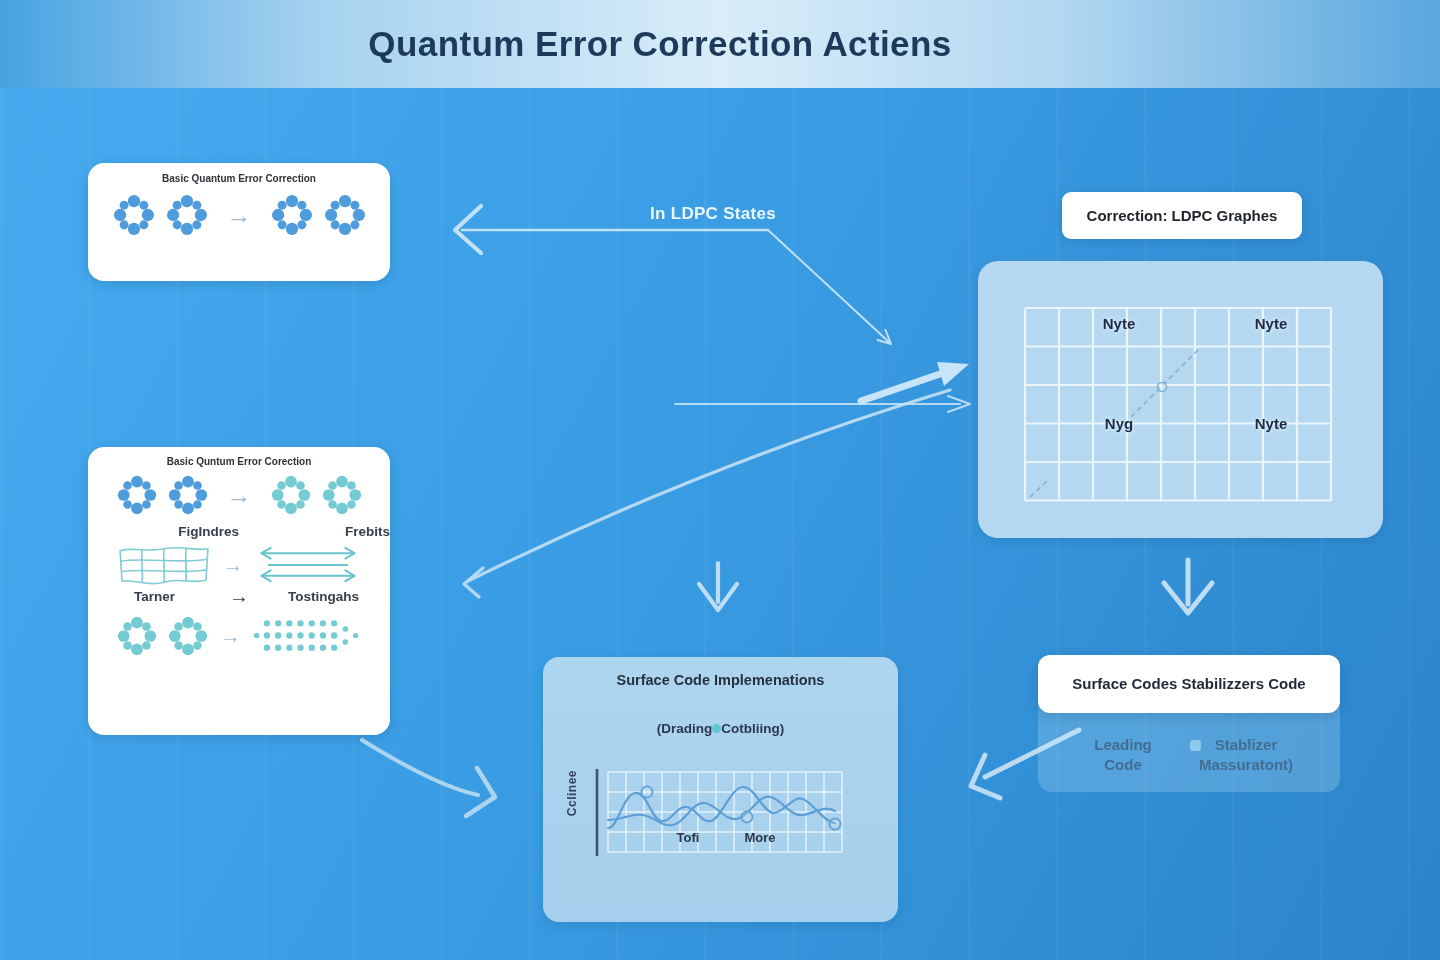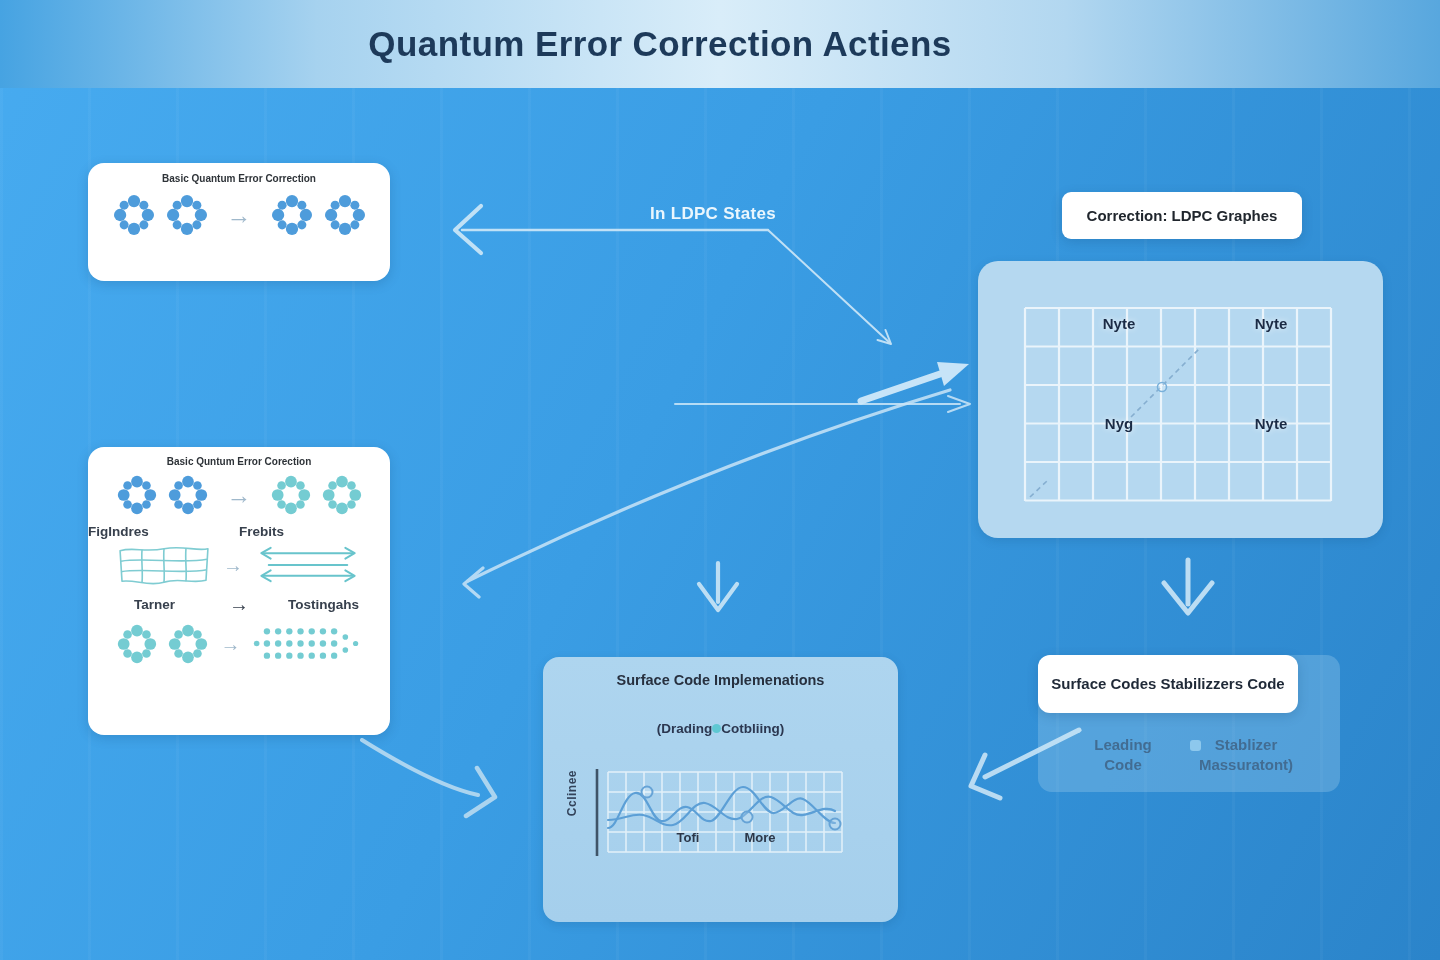--- a/index.html
+++ b/index.html
@@ -28,43 +28,43 @@
   
   .box1{left:88px;top:163px;width:302px;height:118px;display:flex;flex-direction:column;align-items:center;padding-top:10px;box-sizing:border-box;}
   .qrow{display:flex;align-items:center;justify-content:center;gap:7px;margin-top:8px;}
   .ring{width:46px;height:46px;flex:0 0 auto;}
   .ring-blue{fill:#4e9cdb}
   .ring-teal{fill:#74ccd2}
   .arrow-glyph{font-size:25px;font-weight:400;color:#9fb8cb;margin:0 10px;line-height:1;}
   
   .box3{left:88px;top:447px;width:302px;height:288px;display:flex;flex-direction:column;align-items:center;padding-top:9px;box-sizing:border-box;}
   .halves{width:100%;display:flex;margin-top:7px;}
-  .halves span{flex:1;text-align:left;font-size:13.5px;font-weight:600;color:#37404d;}
-  .triple{width:100%;display:grid;grid-template-columns:1fr 36px 1fr;align-items:center;margin-top:8px;}
+  .halves span{flex:1;text-align:right;font-size:13.5px;font-weight:600;color:#37404d;}
+  .triple{width:100%;display:grid;grid-template-columns:1fr 36px 1fr;align-items:center;}
   .triple span{text-align:center;font-size:13.5px;font-weight:600;color:#37404d;}
   .triple .arrow-glyph{font-size:20px;margin:0;}
   .iconrow{display:flex;align-items:center;justify-content:center;gap:8px;margin-top:5px;}
   .box3 .qrow{margin-top:6px;}
   .box3 .qrow .ring{width:44px;height:44px;}
   
   .box2{left:1062px;top:192px;width:240px;height:47px;border-radius:9px;display:flex;align-items:center;justify-content:center;}
   .box2 span{font-size:15px;font-weight:600;color:#20262d;}
   
   .gridpanel{left:978px;top:261px;width:405px;height:277px;background:#b5d8f0;border-radius:20px;box-shadow:0 3px 10px rgba(16,60,104,.15);}
   .grid-label{position:absolute;transform:translate(-50%,-50%);font-size:15px;font-weight:700;color:#1b2b45;text-shadow:0 0 6px rgba(255,255,255,.75);}
   
   .chartpanel{left:543px;top:657px;width:355px;height:265px;background:linear-gradient(180deg,#aed5ef,#a5cfec);border-radius:16px;box-shadow:0 3px 10px rgba(16,60,104,.15);}
   .chart-title{position:absolute;top:15px;left:0;width:100%;text-align:center;font-size:14.5px;font-weight:700;color:#27303f;}
   .legend{position:absolute;top:64px;left:0;width:100%;display:flex;align-items:center;justify-content:center;font-size:13.5px;font-weight:600;color:#2b3750;}
   .legend-dot{width:9px;height:9px;border-radius:50%;background:#5fc8d2;display:inline-block;}
   .ylabel{position:absolute;left:22px;top:113px;font-size:12px;font-weight:600;color:#33435a;writing-mode:vertical-rl;transform:rotate(180deg);letter-spacing:.5px;}
   .xtick{position:absolute;transform:translate(-50%,-50%);font-size:13px;font-weight:600;color:#2b3749;}
   
   .stabpanel{left:1038px;top:655px;width:302px;height:137px;background:rgba(170,212,240,.30);border-radius:14px;}
-  .stabcard{left:1038px;top:655px;width:260px;height:58px;border-radius:12px;display:flex;align-items:center;justify-content:center;}
+  .stabcard{left:1038px;top:655px;width:302px;height:58px;border-radius:12px;display:flex;align-items:center;justify-content:center;}
   .stabcard span{display:block;width:250px;text-align:center;font-size:15px;font-weight:700;color:#1f2937;line-height:1.25;}
   .stab-item{position:absolute;transform:translateX(-50%);text-align:center;font-size:15px;font-weight:600;color:#16406b;line-height:1.35;}
   .stab-bullet{position:absolute;left:1190px;top:740px;width:11px;height:11px;border-radius:3px;background:rgba(150,209,243,.8);}
   
   .ldpc-label{position:absolute;left:713px;top:214px;transform:translate(-50%,-50%);font-size:17px;font-weight:600;color:#eaf6fd;letter-spacing:.3px;z-index:5;}
   
   .connectors{position:absolute;left:0;top:0;z-index:4;pointer-events:none;}
   .card,.panel{z-index:3;}
   .inner-abs{position:absolute;}
 </style>

